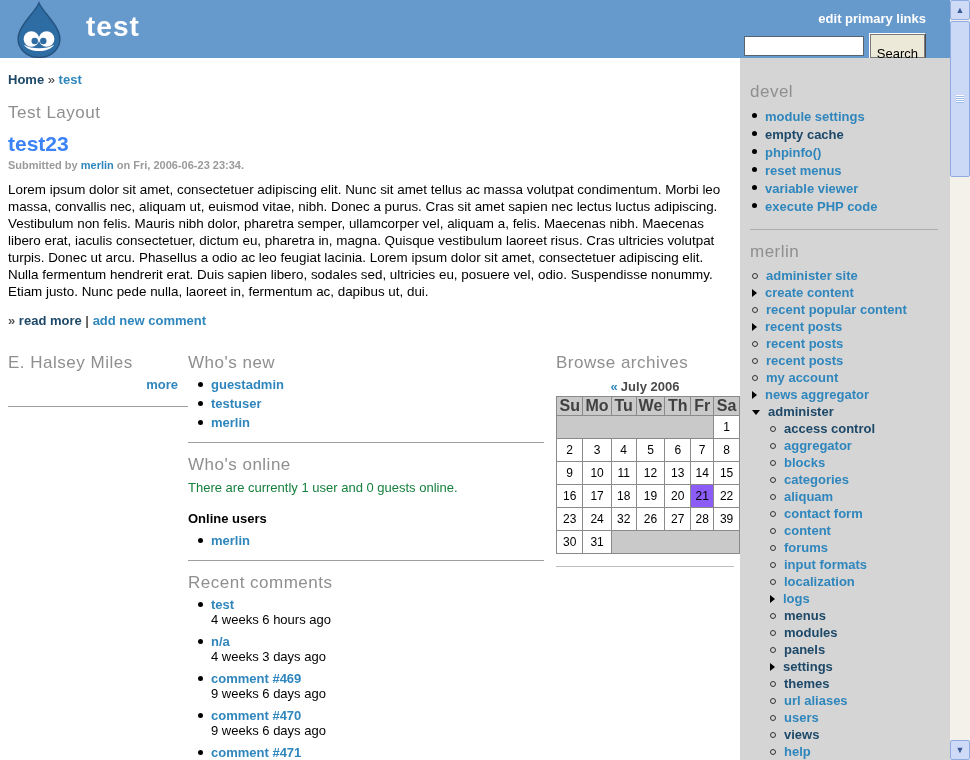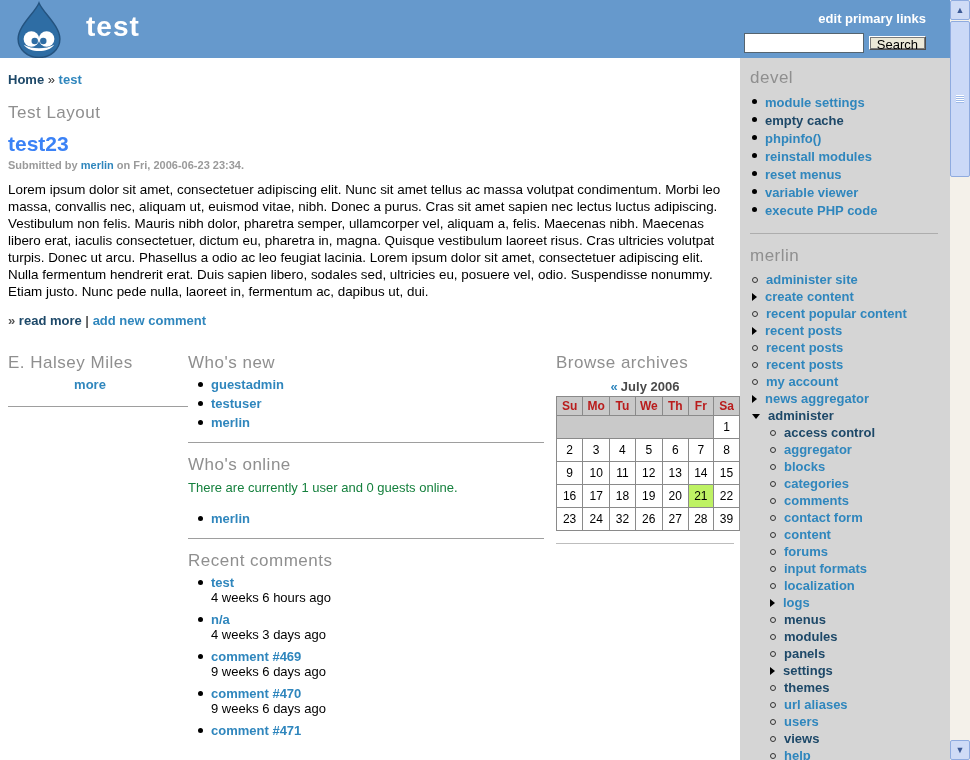--- a/index.html
+++ b/index.html
@@ -12,69 +12,69 @@
 
   
   .header{position:absolute;left:0;top:0;width:950px;height:58px;background:#6699cc;}
   .logo{position:absolute;left:8px;top:1px;width:62px;height:57px;}
   .site-name{position:absolute;left:86px;top:11px;font-size:28px;font-weight:bold;color:#fff;letter-spacing:1px;}
   .header-right{position:absolute;top:9px;right:24px;text-align:right;}
   .edit-links{color:#fff;font-weight:bold;font-size:13px;}
   .search-row{margin-top:6px;display:flex;gap:5px;align-items:center;justify-content:flex-end;}
   .search-input{width:114px;height:16px;border:1px solid #55646f;padding:1px 2px;font-size:12px;font-family:inherit;}
   .search-btn{height:14px;background:#ece9d8;border:1px solid #4d4d4d;border-top-color:#fff;border-left-color:#fff;
-              box-shadow:0 0 0 1px #7a7a7a inset;font-size:13px;padding:0 7px;color:#000;font-family:inherit;cursor:pointer;}
+              box-shadow:0 0 0 1px #7a7a7a inset;font-size:13px;padding:12px 7px;color:#000;font-family:inherit;cursor:pointer;}
 
   
   .main{position:absolute;left:0;top:58px;width:740px;padding:8px 0 0 8px;box-sizing:border-box;background:#fff;}
   .breadcrumb{font-size:13px;color:#333;margin:6px 0 0;}
   .page-title{font-size:17px;color:#8f8f8f;font-weight:normal;margin:16px 0 0;letter-spacing:.5px;}
   .node-title{font-size:21px;color:#3b82f6;font-weight:bold;margin:9px 0 0;}
   .submitted{font-size:11px;color:#9a9a9a;margin:3px 0 10px;font-weight:bold;}
   .submitted .plain{font-weight:bold;}
   .node-body{font-size:13.4px;line-height:17px;color:#000;width:727px;margin:0 0 13px;}
   .node-links{font-size:13px;color:#555;font-weight:bold;}
 
   .columns{display:flex;margin-top:25px;}
   .col-left{width:180px;box-sizing:border-box;}
   .col-center{width:368px;padding-right:12px;box-sizing:border-box;}
   .col-right{width:184px;}
 
   .block-title{font-size:17px;color:#8f8f8f;font-weight:normal;margin:0 0 4px;letter-spacing:.5px;}
   .rule{border:0;border-top:1px solid #9e9e9e;margin:12px 0;}
-  .more-link{display:block;text-align:center;font-size:13px;margin:4px 16px 14px 0;}
+  .more-link{display:block;text-align:right;font-size:13px;margin:4px 10px 14px 0;}
 
   ul.flexlist{list-style:none;margin:2px 0 0;padding:0 0 0 8px;}
   .li-row{display:flex;align-items:flex-start;font-size:13px;margin-bottom:4px;}
   .bullet{flex:0 0 auto;margin:5px 8px 0 2px;}
   .b-disc{width:5px;height:5px;background:#000;border-radius:50%;}
   .b-circle{width:4px;height:4px;border:1px solid #333;border-radius:50%;background:transparent;}
   .b-tri-r{width:0;height:0;border-left:5px solid #000;border-top:4px solid transparent;border-bottom:4px solid transparent;margin-top:4px;}
   .b-tri-d{width:0;height:0;border-top:5px solid #000;border-left:4px solid transparent;border-right:4px solid transparent;margin-top:6px;}
 
   .online-status{font-size:13px;color:#15803d;margin:5px 0 16px;}
   .online-subtitle{font-size:13px;font-weight:bold;color:#000;margin:0 0 7px;}
 
   ul.comments{list-style:none;margin:4px 0 0;padding:0 0 0 8px;}
   ul.comments li{margin-bottom:7px;}
   .comment-age{font-size:13px;color:#000;line-height:15px;}
 
   
   .cal-month-row{text-align:center;font-size:13px;color:#4a4a4a;font-weight:bold;margin:6px 0 2px;width:178px;}
   .cal-prev{color:#2f86bd;font-weight:bold;margin-right:3px;}
   table.cal{border-collapse:collapse;margin-top:1px;}
-  .cal th{background:#c9c9c9;border:1px solid #8a8a8a;font-size:12px;width:24px;height:18px;color:#b91c1c;font-weight:bold;padding:0 2px;}
+  .cal th{background:#c9c9c9;border:1px solid #8a8a8a;font-size:16px;width:24px;height:18px;color:#404040;font-weight:bold;padding:0 2px;}
   .cal td{background:#fff;border:1px solid #8a8a8a;font-size:12px;text-align:center;height:20px;color:#000;}
   .cal td.empty{background:#c9c9c9;}
-  .cal td.selected{background:#bef264;}
+  .cal td.selected{background:#8b5cf6;}
   .cal-rule{border:0;border-top:1px solid #bdbdbd;margin:12px 0 0;width:178px;}
 
   
   .sidebar{position:absolute;left:740px;top:58px;width:210px;height:702px;background:#d5d5d5;
-           box-sizing:border-box;padding:10px 8px 0 10px;overflow:hidden;}
+           box-sizing:border-box;padding:24px 8px 0 10px;overflow:hidden;}
   .sidebar .block-title{margin:0 0 6px;}
   ul.menu{list-style:none;margin:4px 0 0;padding:0;}
   ul.menu li.mi{margin-bottom:1px;text-align:center;}
   .mi-row{display:flex;align-items:flex-start;font-size:13px;line-height:16px;font-weight:bold;}
   ul.menu .sub{list-style:none;margin:1px 0 0;padding:0 0 0 18px;}
   .sidebar .rule{border-top:1px solid #adadad;margin:14px 4px 12px 0;}
   .devel-menu .mi-row{line-height:17px;}
 
   
   .scrollbar{position:absolute;right:0;top:0;width:20px;height:760px;background:#f4f1ea;}
@@ -162,20 +162,21 @@
             <li class="li-row">
               <span class="bullet b-disc"></span>
               <a class="lnk">merlin</a>
             </li>
           </ul>
 
         <hr class="rule">
 
         <h2 class="block-title">Who's online</h2>
         <div class="online-status">There are currently 1 user and 0 guests online.</div>
+        <div class="online-subtitle">Online users</div>
         <ul class="flexlist" id="online-users-list">
             <li class="li-row">
               <span class="bullet b-disc"></span>
               <a class="lnk">merlin</a>
             </li>
           </ul>
 
         <hr class="rule">
 
         <h2 class="block-title">Recent comments</h2>
@@ -254,20 +255,25 @@
               </tr>
               <tr>
                 <td>23</td>
                 <td>24</td>
                 <td>32</td>
                 <td>26</td>
                 <td>27</td>
                 <td>28</td>
                 <td>39</td>
               </tr>
+              <tr>
+                <td>30</td>
+                <td>31</td>
+                <td class="empty" colspan="5"></td>
+              </tr>
             </tbody>
         </table>
         <hr class="cal-rule">
       </div>
     </div>
   </div>
 
   <div class="sidebar">
     <h2 class="block-title">devel</h2>
     <ul class="menu devel-menu" id="devel-menu">
@@ -285,26 +291,20 @@
         </li>
         <li class="mi">
           <div class="mi-row">
             <span class="bullet b-disc"></span>
             <a class="lnk">phpinfo()</a>
           </div>
         </li>
         <li class="mi">
           <div class="mi-row">
             <span class="bullet b-disc"></span>
-            <a class="lnk">reinstall modules</a>
-          </div>
-        </li>
-        <li class="mi">
-          <div class="mi-row">
-            <span class="bullet b-disc"></span>
             <a class="lnk">reset menus</a>
           </div>
         </li>
         <li class="mi">
           <div class="mi-row">
             <span class="bullet b-disc"></span>
             <a class="lnk">variable viewer</a>
           </div>
         </li>
         <li class="mi">
@@ -393,21 +393,21 @@
             </li>
             <li class="mi">
               <div class="mi-row">
                 <span class="bullet b-circle"></span>
                 <a class="lnk">categories</a>
               </div>
             </li>
             <li class="mi">
               <div class="mi-row">
                 <span class="bullet b-circle"></span>
-                <a class="lnk">comments</a>
+                <a class="lnk">aliquam</a>
               </div>
             </li>
             <li class="mi">
               <div class="mi-row">
                 <span class="bullet b-circle"></span>
                 <a class="lnk">contact form</a>
               </div>
             </li>
             <li class="mi">
               <div class="mi-row">

